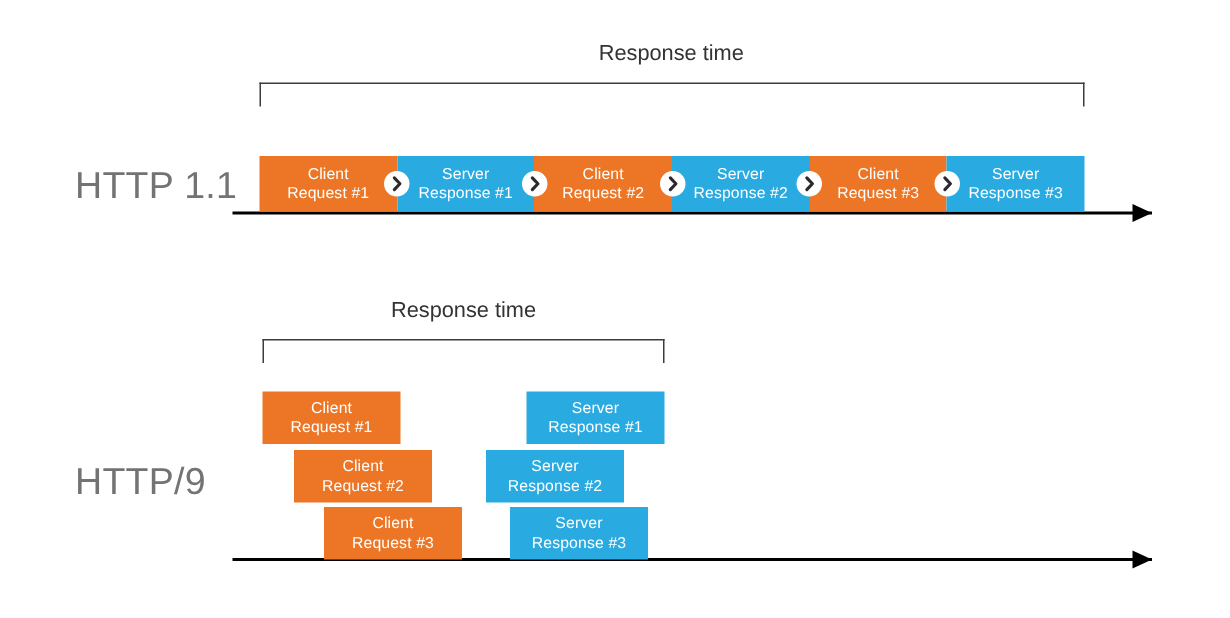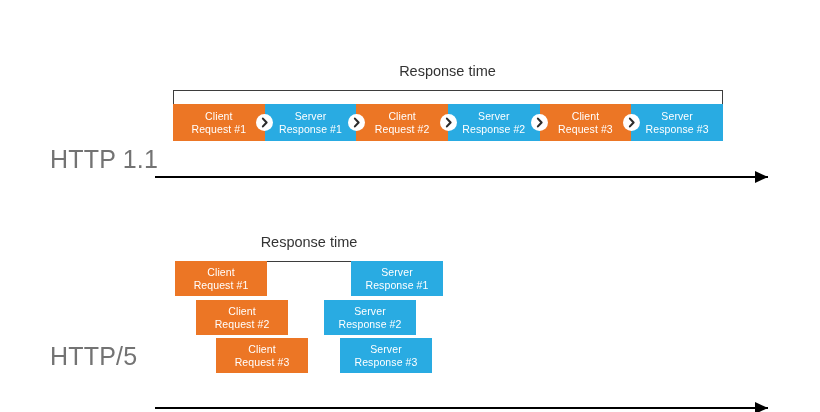--- a/index.html
+++ b/index.html
@@ -9,21 +9,21 @@
     height: 412px;
     background: #ffffff;
     font-family: "Liberation Sans", sans-serif;
     overflow: hidden;
     position: relative;
   }
 
   .stage { position: absolute; inset: 0; }
 
   
-  .abs { position: absolute; margin-top: 35px; }
+  .abs { position: absolute; }
 
   
   .row-label {
     font-size: 25px;
     color: #737373;
     letter-spacing: 0.2px;
     white-space: nowrap;
     font-weight: 400;
   }
 
@@ -171,21 +171,21 @@
         <svg width="11" height="11" viewBox="0 0 11 11" aria-hidden="true">
           <path d="M3.9 1.6 L7.6 5.5 L3.9 9.4" fill="none" stroke="#2b2b2b" stroke-width="2.1" stroke-linecap="round" stroke-linejoin="round"></path>
         </svg>
       </div>
     </div>
 
   <div class="abs bracket-caption" style="left:175px; top:199px; width:268px;">Response time</div>
 
   <div class="abs bracket-shape" style="left:175px; top:226px; width:268px;"></div>
 
-  <div class="abs row-label" style="left:50px; top:307px;">HTTP/5</div>
+  <div class="abs row-label" style="left:50px; top:307px;">HTTP/9</div>
 
   <div class="abs axis-line" style="left:155px; top:372px; width:613px;"></div>
   <div class="abs axis-arrow" style="left:755px; top:366.5px;"></div>
 
   <div id="http2-blocks">
       <div class="block client" style="left: 175px; top: 261px; width: 92px;">
         <span class="blk-l1">Client</span>
         <span class="blk-l2">Request #1</span>
       </div>
       <div class="block client" style="left: 196px; top: 300px; width: 92px;">

